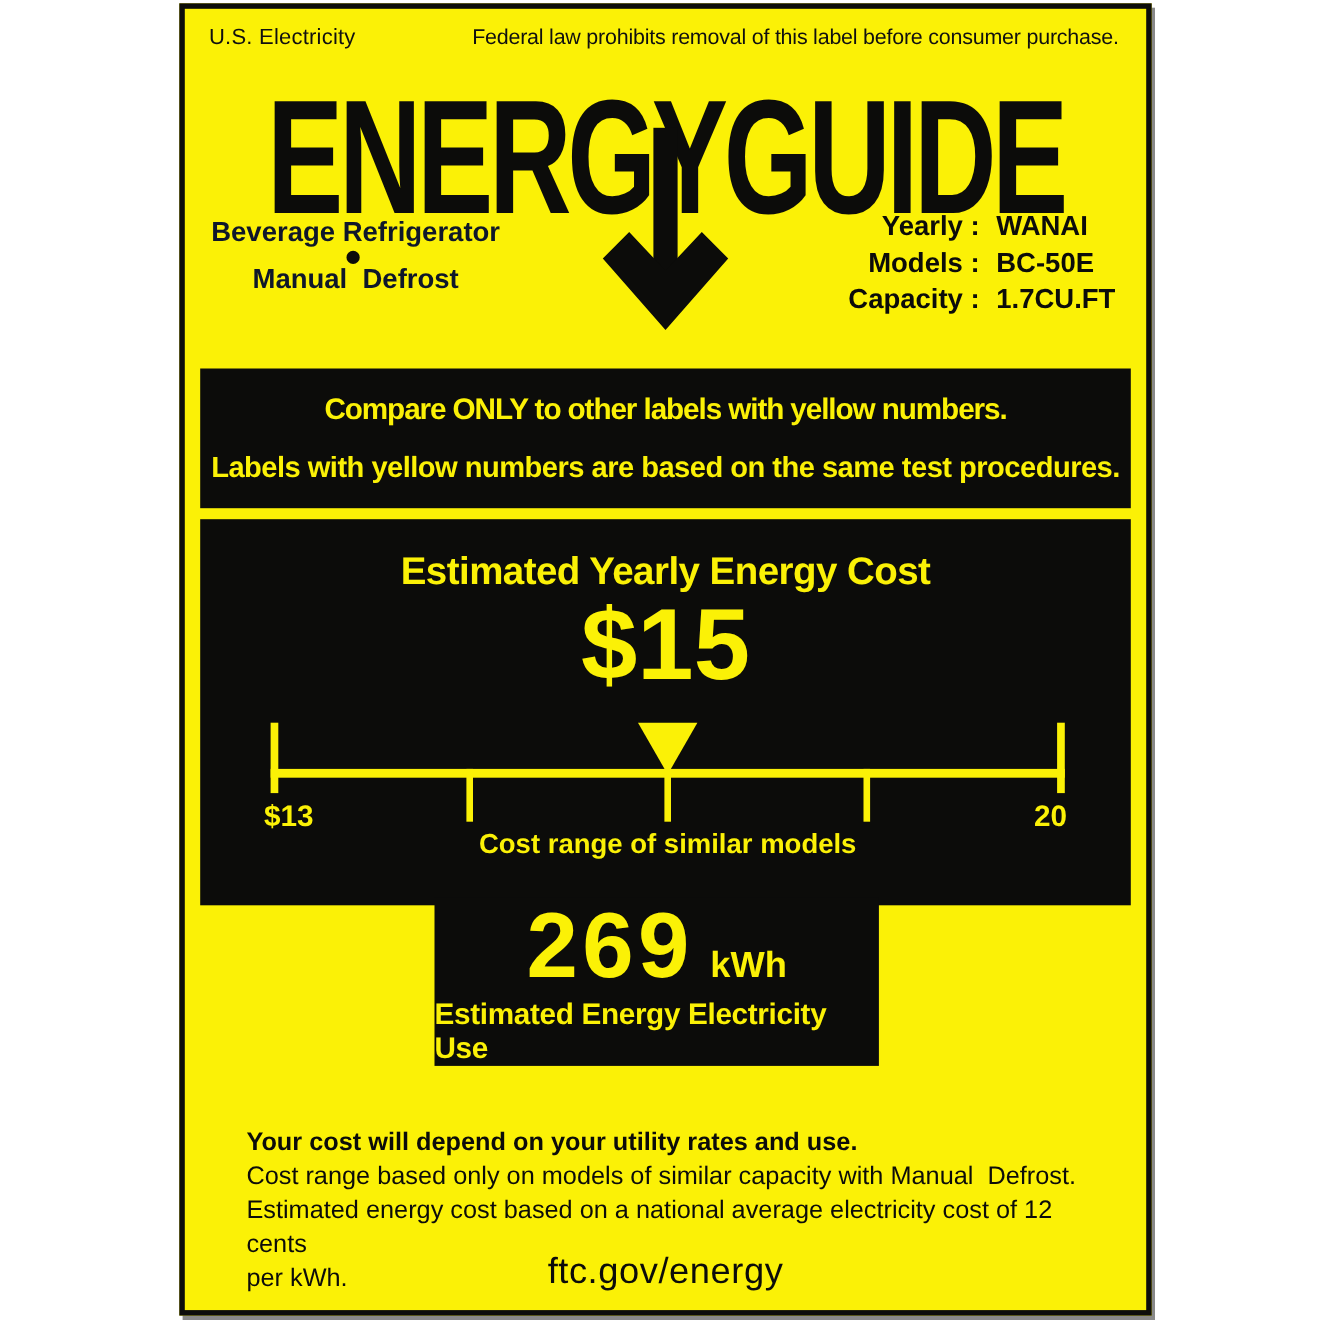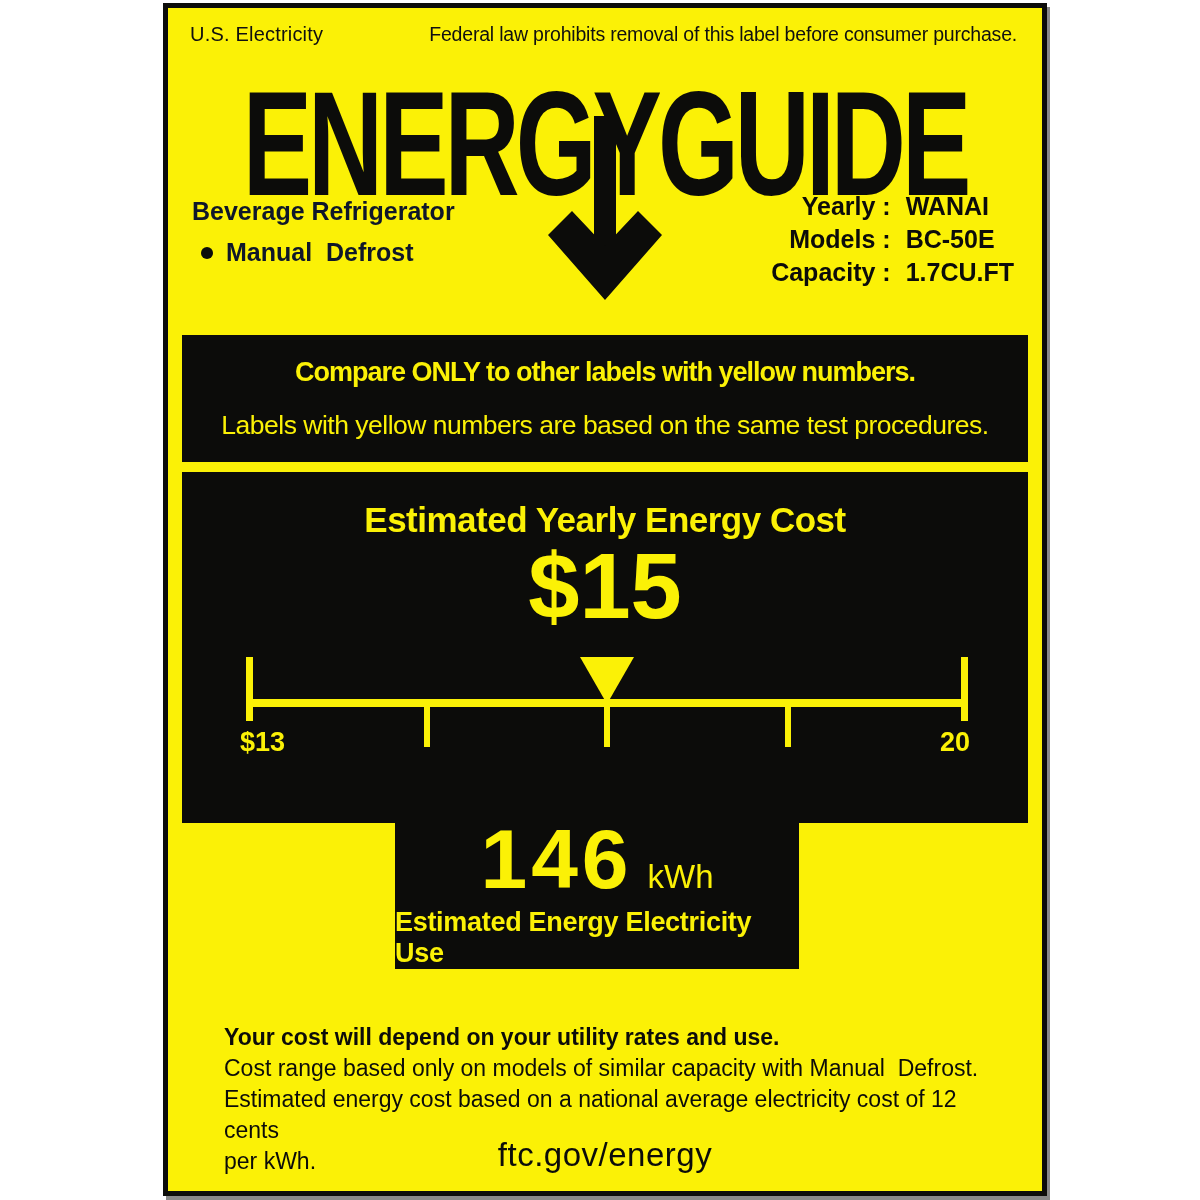--- a/index.html
+++ b/index.html
@@ -22,37 +22,37 @@
   
   .logo-wrap { position:absolute; left:0; right:0; top:52px; text-align:center; }
   .logo-text { display:inline-block; font-size:104px; font-weight:bold;
                letter-spacing:-4px; color:#0c0c0a;
                transform:scaleY(1.42); transform-origin:top center; white-space:pre; }
   .logo-arrow { position:absolute; left:50%; margin-left:-60px; top:108px; }
 
   
   .prod-left { position:absolute; left:24px; top:189px; color:#0f172a; }
   .prod-cat  { font-size:25px; font-weight:bold; white-space:pre-wrap; }
-  .prod-feat { display:flex; align-items:center; margin-top:12px; }
+  .prod-feat { display:flex; align-items:center; margin-top:2px;flex-direction:column; }
   .dot { width:12px; height:12px; border-radius:50%; background:#0c0c0a;
          margin-left:9px; margin-right:13px; flex:0 0 auto; }
   .feat-text { font-size:25px; font-weight:bold; white-space:pre-wrap; }
 
   .prod-right { position:absolute; right:28px; top:184px;
                 display:grid; grid-template-columns:auto auto; column-gap:15px;
                 row-gap:4px; color:#0c0c0a; }
   .spec-label { text-align:right; font-size:25px; font-weight:bold; line-height:29px; white-space:pre-wrap; }
   .spec-value { text-align:left;  font-size:25px; font-weight:bold; line-height:29px; white-space:pre-wrap; }
 
   
   .banner { position:absolute; left:14px; width:846px; top:327px; height:127px;
             background:#0c0c0a; display:flex; flex-direction:column;
             align-items:center; justify-content:center; }
   .banner-l1 { color:#FBF106; font-size:27px; font-weight:bold; letter-spacing:-1px; }
-  .banner-l2 { color:#FBF106; font-size:26.5px; font-weight:normal; letter-spacing:-0.5px; margin-top:22px; }
+  .banner-l2 { color:#FBF106; font-size:26.5px; font-weight:bold; letter-spacing:-0.5px; margin-top:22px; }
 
   
   .costbox { position:absolute; left:14px; width:846px; top:464px; height:351px;
              background:#0c0c0a; }
   .cost-title { position:absolute; left:0; right:0; top:28px; text-align:center;
                 color:#FBF106; font-size:35px; font-weight:bold; letter-spacing:-0.5px; }
   .cost-value { position:absolute; left:0; right:0; top:66px; text-align:center;
                 color:#FBF106; font-size:92px; font-weight:bold; line-height:1.05; }
 
   .scale { position:absolute; left:64px; right:60px; top:185px; height:125px; }
@@ -69,21 +69,21 @@
   .scale-max { position:absolute; right:-2px; top:70px; color:#FBF106; font-size:27px; font-weight:bold; }
   .scale-cap { position:absolute; left:0; right:0; top:96px; text-align:center;
                color:#FBF106; font-size:25px; font-weight:bold; }
 
   
   .kwhbox { position:absolute; left:227px; top:808px; width:404px; height:153px;
             background:#0c0c0a; display:flex; flex-direction:column;
             align-items:center; justify-content:center; }
   .kwh-row { display:flex; align-items:baseline; }
   .kwh-value { color:#FBF106; font-size:84px; font-weight:bold; letter-spacing:4px; line-height:1; }
-  .kwh-unit  { color:#FBF106; font-size:33px; font-weight:normal; margin-left:15px; }
+  .kwh-unit  { color:#FBF106; font-size:33px; font-weight:bold; margin-left:15px; }
   .kwh-cap   { color:#FBF106; font-size:27px; font-weight:bold; margin-top:6px; letter-spacing:-0.3px; }
 
   
   .footnotes { position:absolute; left:30px; right:45px; top:1014px; color:#0c0c0a; }
   .fn-row { display:flex; align-items:flex-start; min-height:31px; }
   .fn-bullet { width:26px; flex:0 0 auto; padding-top:9px; }
   .fn-bullet .bar { width:3px; height:13px; background:#0c0c0a; }
   .fn-text { font-size:23px; line-height:31px; white-space:pre-wrap; }
   .fn-bold .fn-text { font-weight:bold; }
 
@@ -138,26 +138,27 @@
       <div class="scale">
         <div class="marker"></div>
         <div class="tick-end left"></div>
         <div class="scale-line"></div>
         <div class="tick-mid tick-25"></div>
         <div class="tick-mid tick-50"></div>
         <div class="tick-mid tick-75"></div>
         <div class="tick-end right"></div>
         <div class="scale-min">$13</div>
         <div class="scale-max">20</div>
+        <div class="scale-cap">Cost range of similar models</div>
       </div>
     </div>
 
     <div class="kwhbox">
       <div class="kwh-row">
-        <span class="kwh-value">146</span>
+        <span class="kwh-value">269</span>
         <span class="kwh-unit">kWh</span>
       </div>
       <div class="kwh-cap">Estimated Energy Electricity Use</div>
     </div>
 
     <div class="footnotes">
       <div class="fn-row fn-bold">
         <span class="fn-bullet"><span class="bar"></span></span>
         <span class="fn-text">Your cost will depend on your utility rates and use.</span>
       </div>

